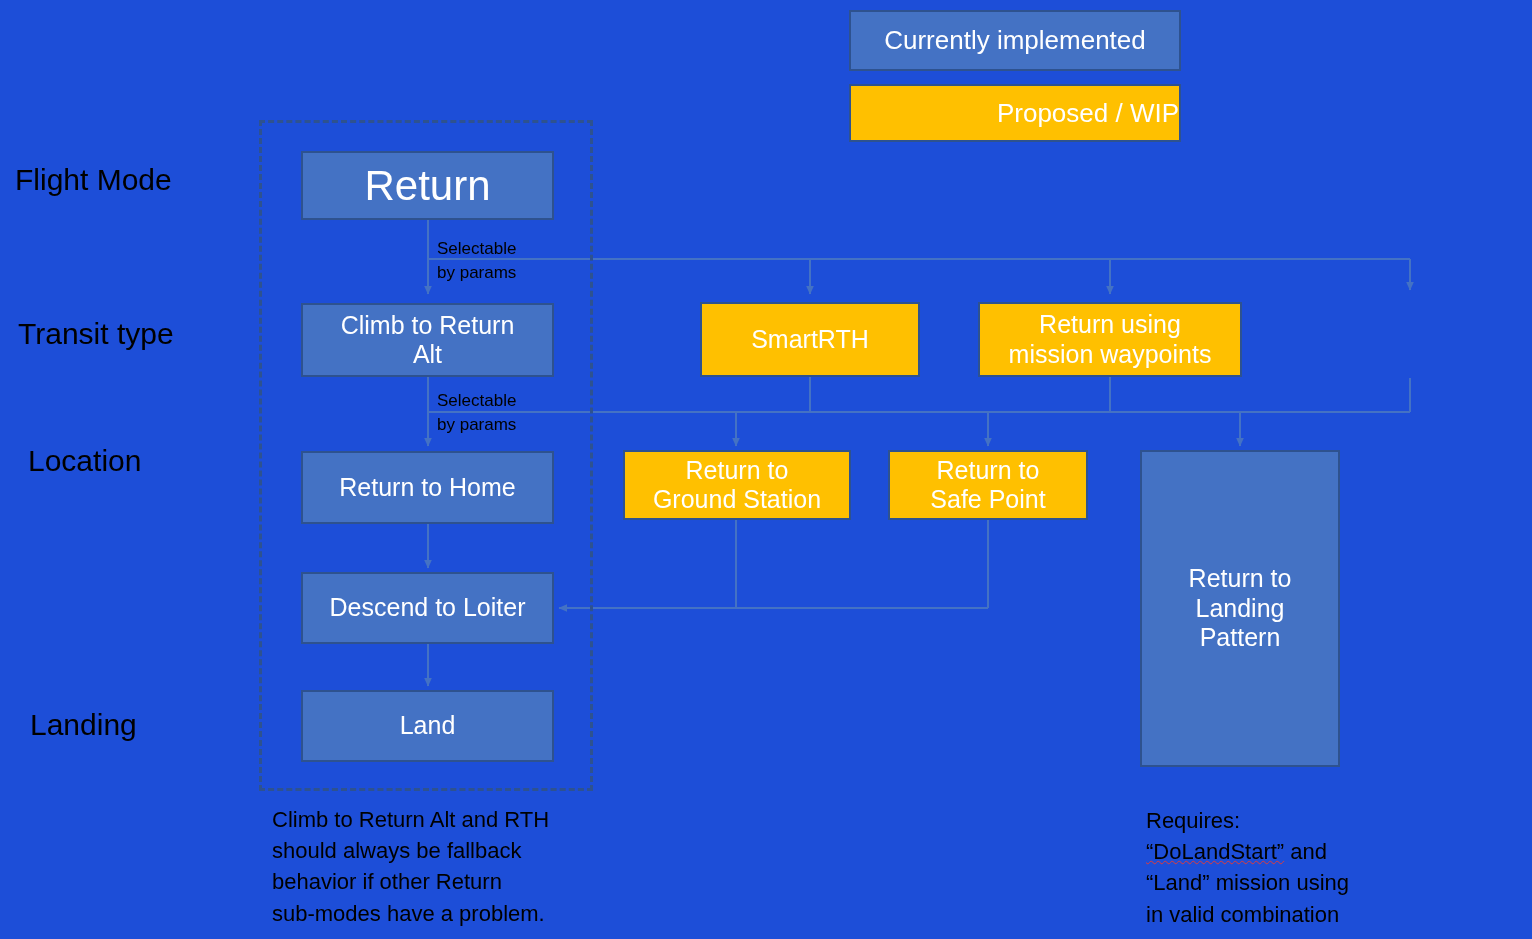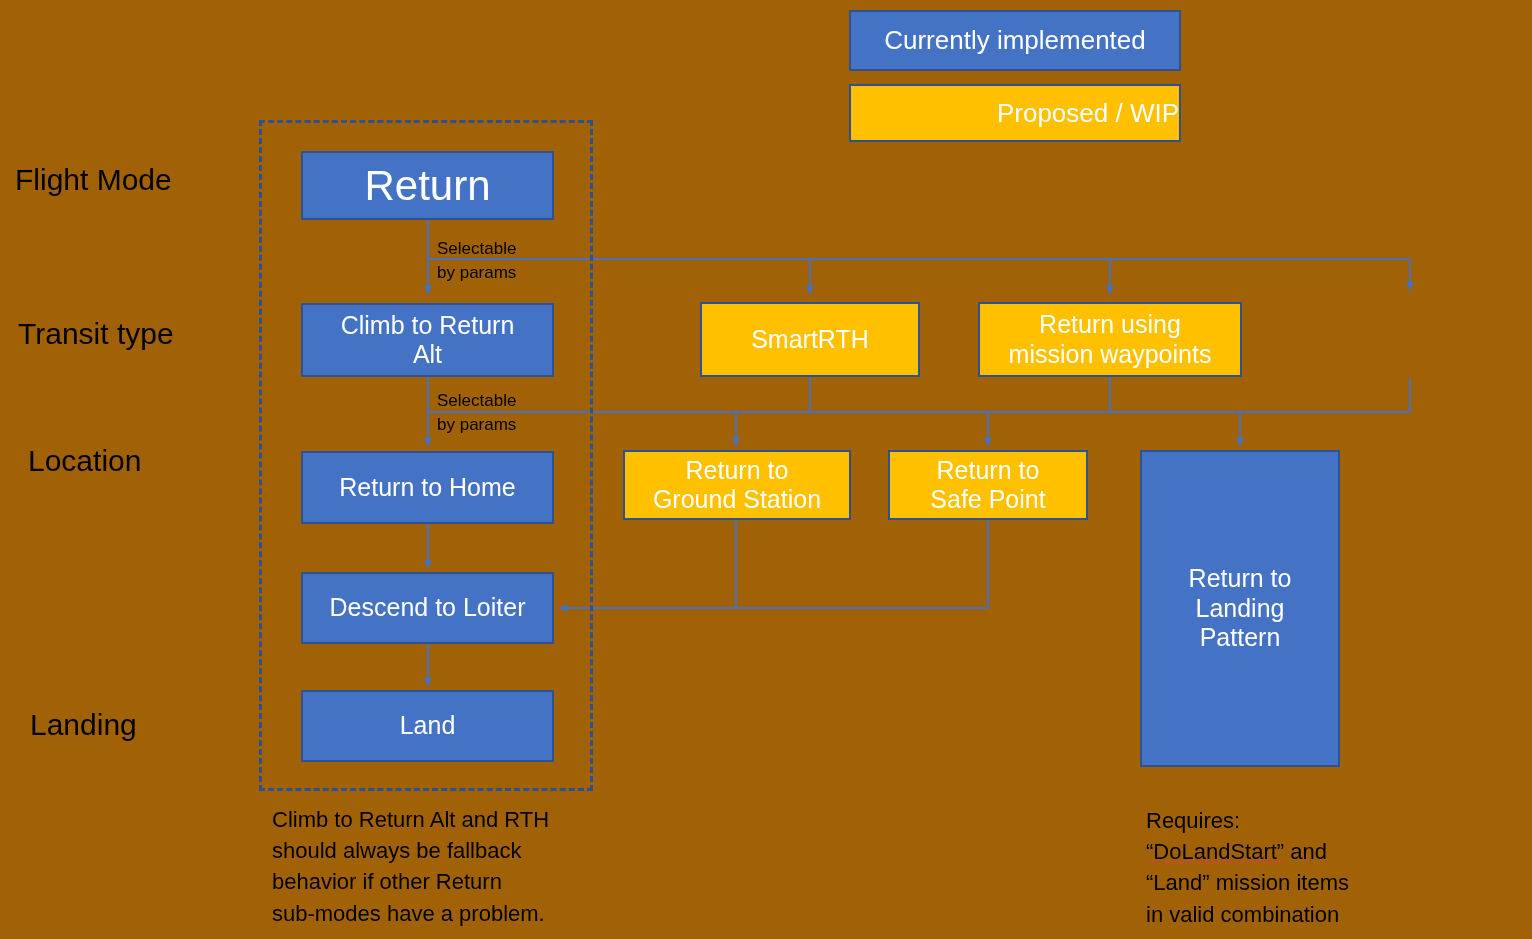--- a/index.html
+++ b/index.html
@@ -9,21 +9,21 @@
   }
   body {
     font-family: "Liberation Sans", sans-serif;
     -webkit-font-smoothing: antialiased;
   }
   #canvas {
     position: relative;
     width: 1532px;
     height: 939px;
     overflow: hidden;
-    background: #a16207;
+    background: #1d4ed8;
   }
   svg.wires {
     position: absolute;
     left: 0;
     top: 0;
     width: 1532px;
     height: 939px;
     pointer-events: none;
   }
   .node {
@@ -176,15 +176,15 @@
   <div class="edge-label" style="left:437px; top:237px;">Selectable
 by params</div>
   <div class="edge-label" style="left:437px; top:389px;">Selectable
 by params</div>
 
   <div class="note" style="left:272px; top:804px; width:330px;">Climb to Return Alt and RTH
 should always be fallback
 behavior if other Return
 sub-modes have a problem.</div>
 
-  <div class="note" style="left:1146px; top:805px; width:250px;"><span>Requires:</span><br><span class="squiggle">“DoLandStart”</span><span> and</span><br><span>“Land” mission items</span><br><span>in valid combination</span></div>
+  <div class="note" style="left:1146px; top:805px; width:250px;"><span>Requires:</span><br><span class="squiggle">“DoLandStart”</span><span> and</span><br><span>“Land” mission using</span><br><span>in valid combination</span></div>
 
 </div>
 
 </body></html>

